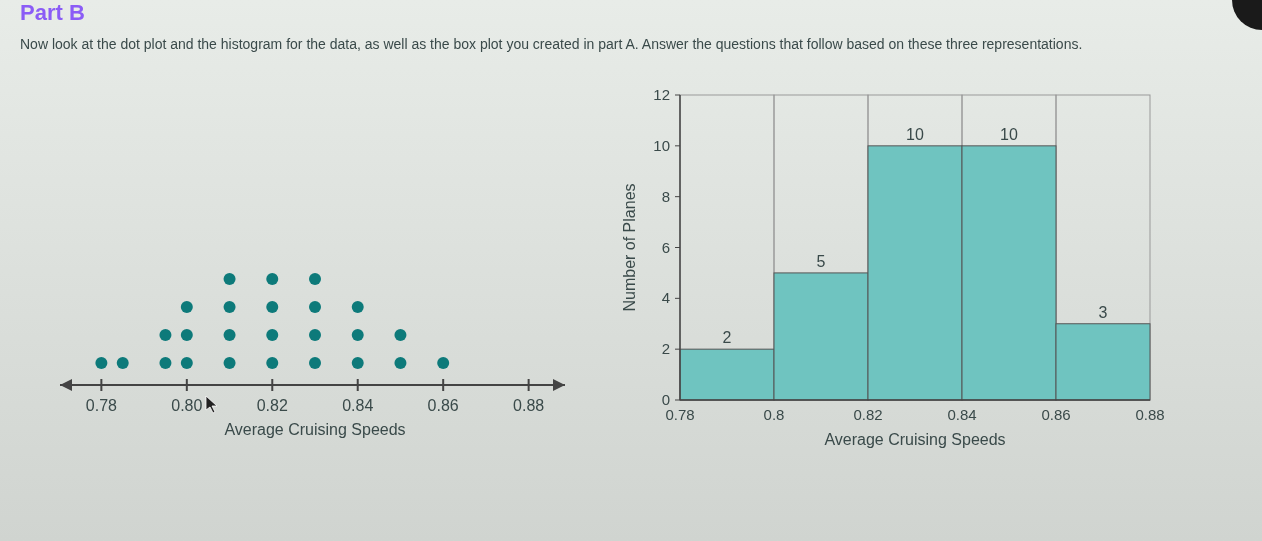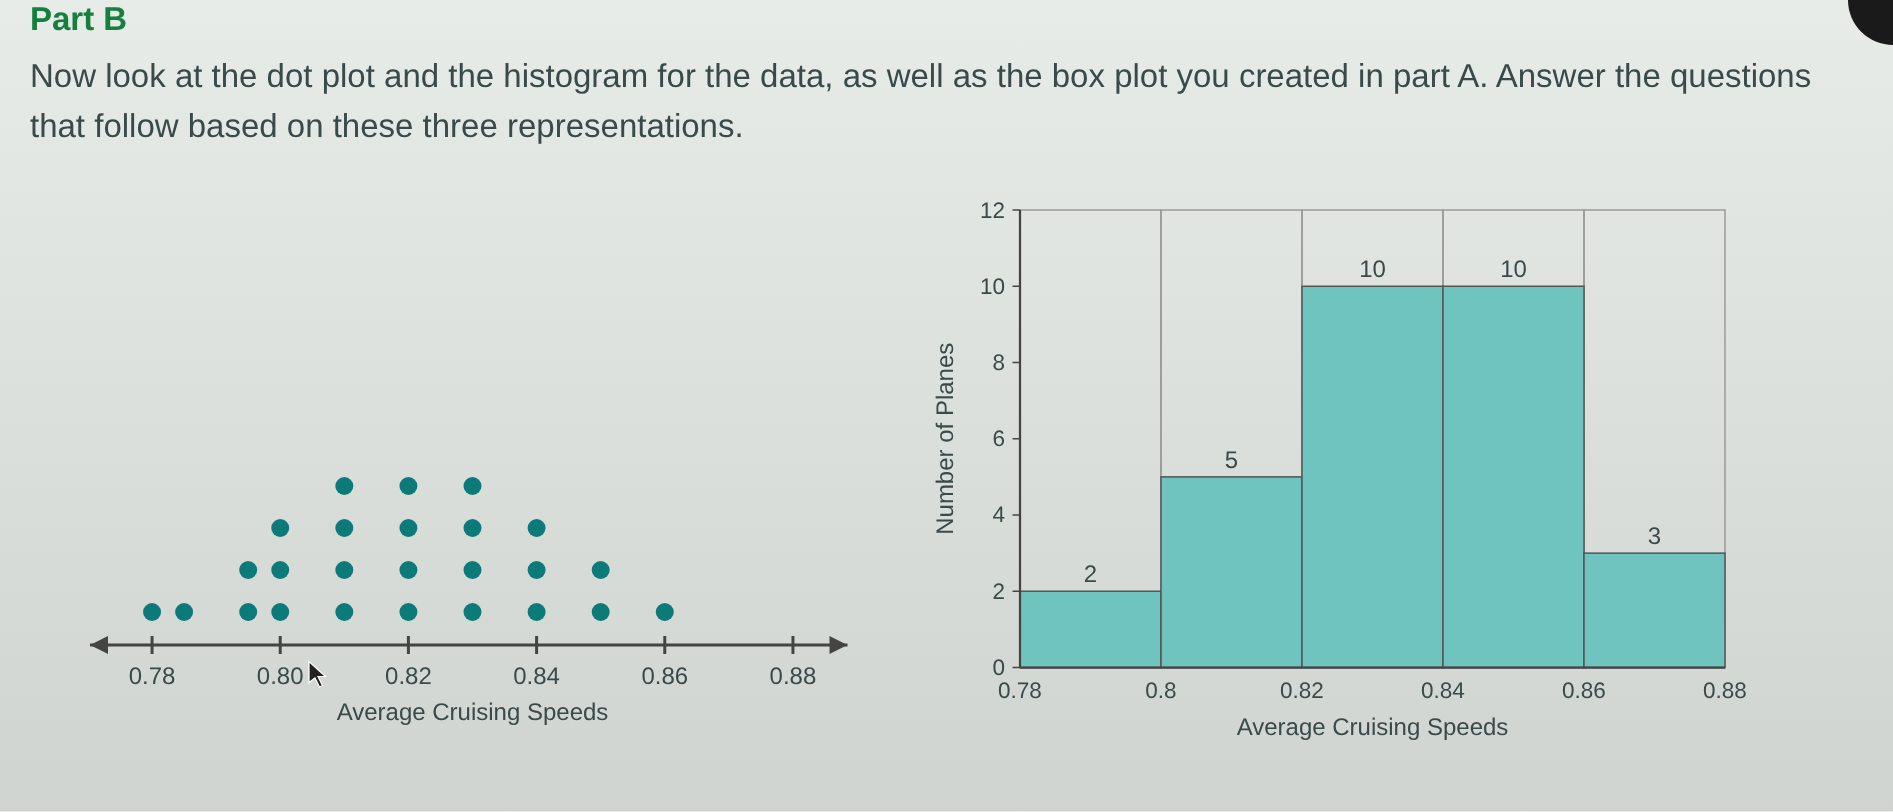--- a/index.html
+++ b/index.html
@@ -10,25 +10,25 @@
     height: 541px;
     padding: 0 20px;
     color: #3a4a4a;
   }
   .header-section {
     padding-top: 0;
   }
   .part-label {
     font-weight: bold;
     font-size: 22px;
-    color: #15803d;
+    color: #8b5cf6;
     margin-bottom: 8px;
   }
   .instruction-text {
-    font-size: 22px;
+    font-size: 14px;
     line-height: 1.5;
     color: #3a4a4a;
     margin-bottom: 30px;
   }
   .charts-row {
     display: flex;
     gap: 40px;
     align-items: flex-end;
     padding: 0 30px;
   }

